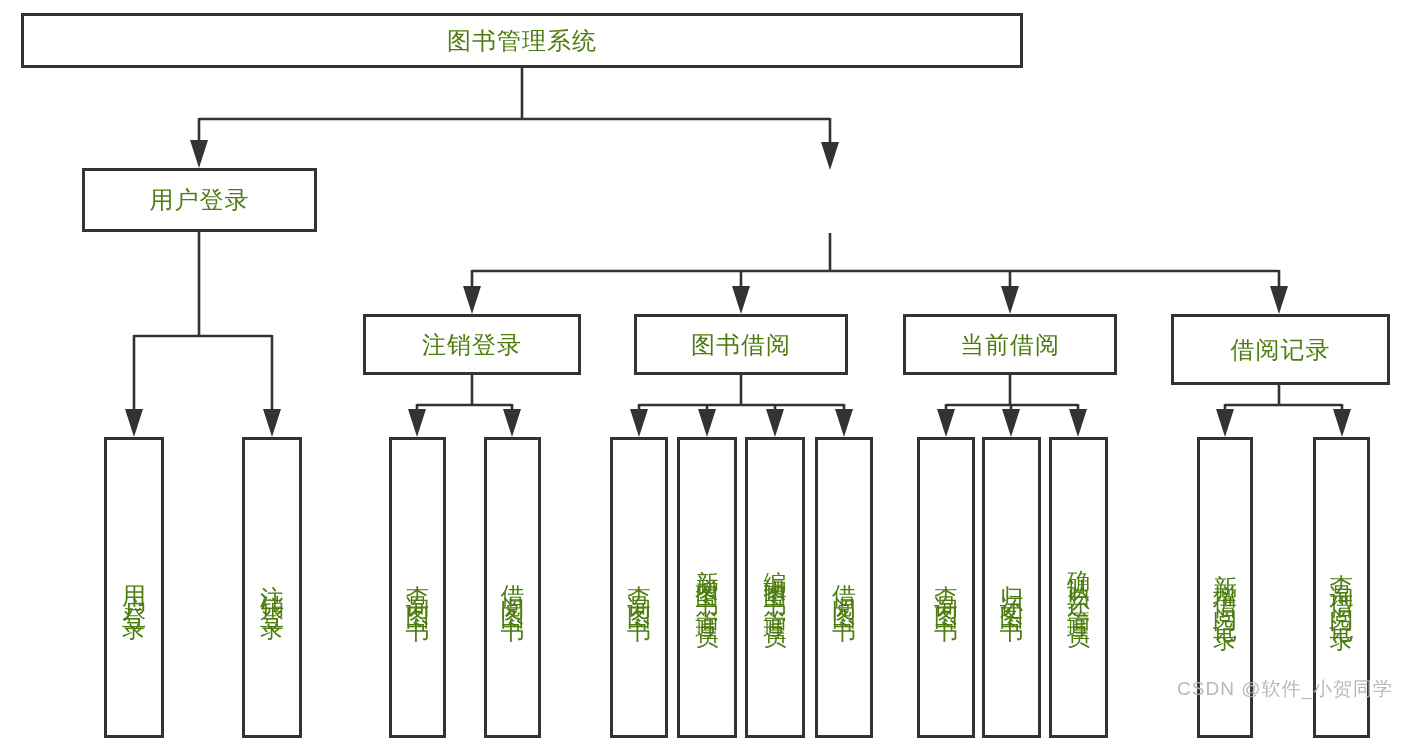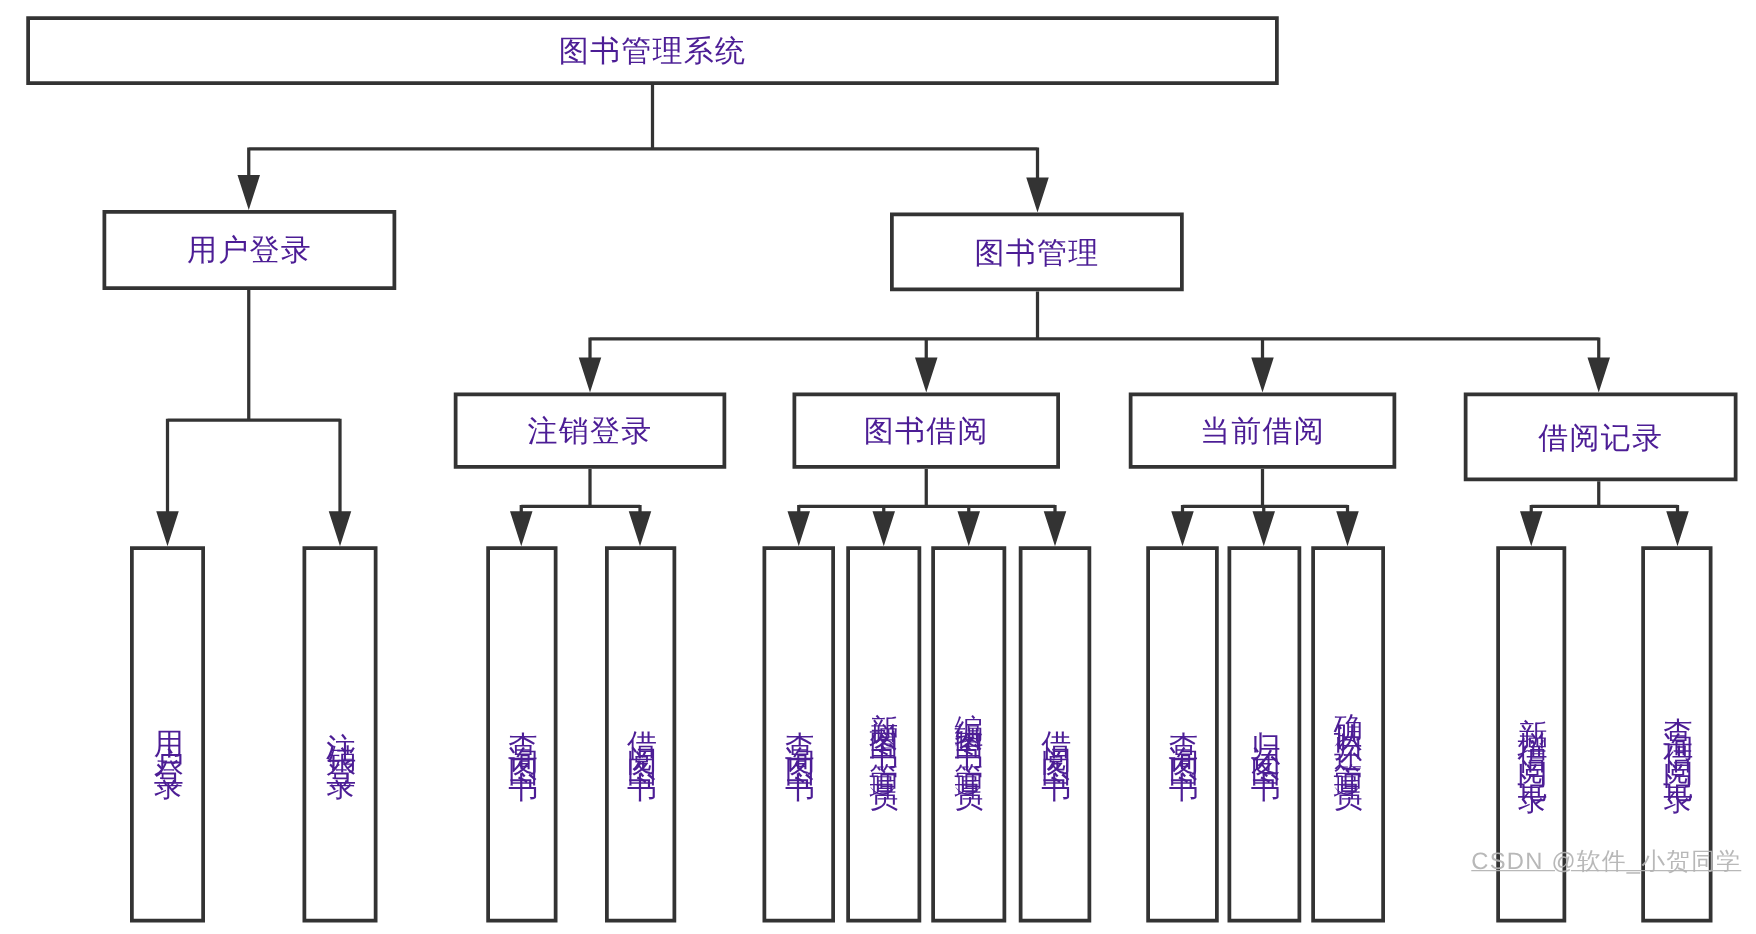--- a/index.html
+++ b/index.html
@@ -32,21 +32,21 @@
   }
   .box {
     position: absolute;
     box-sizing: border-box;
     background: #ffffff;
     border: 3px solid #333333;
     display: flex;
     align-items: center;
     justify-content: center;
     z-index: 2;
-    color: #4c1d95;
+    color: #4d7c0f;
   }
   .box .label {
     font-size: 24px;
     letter-spacing: 1px;
     white-space: nowrap;
   }
   .leaf {
     top: 437px;
     height: 301px;
   }
@@ -64,21 +64,20 @@
   }
   .watermark {
     position: absolute;
     top: 676px;
     right: 12px;
     z-index: 5;
     font-size: 19px;
     color: rgba(178, 178, 178, 0.92);
     letter-spacing: 1px;
     white-space: nowrap;
-    text-decoration: underline;
   }
 </style>
 </head>
 <body>
 
 <div class="canvas">
 
   <svg class="connectors" width="1405" height="747" viewBox="0 0 1405 747">
 
     <path class="line" d="M522,68 V119 M199,119 H830 M199,118 V143 M830,118 V143"></path>
@@ -102,23 +101,20 @@
     <path class="line" d="M1279,375 V405 M1225,405 H1342 M1225,404 V412 M1342,404 V412"></path>
     <path class="arrow" d="M1225,437 l-9,-28 h18 z M1342,437 l-9,-28 h18 z"></path>
   </svg>
 
   <div class="box root" style="left:21px;top:13px;width:1002px;height:55px">
     <span class="label">图书管理系统</span>
   </div>
 
   <div class="box l2" style="left:82px;top:168px;width:235px;height:64px">
     <span class="label">用户登录</span>
-  </div>
-  <div class="box l2" style="left:712px;top:170px;width:235px;height:63px">
-    <span class="label">图书管理</span>
   </div>
 
   <div class="box l3" style="left:363px;top:314px;width:218px;height:61px">
     <span class="label">注销登录</span>
   </div>
   <div class="box l3" style="left:634px;top:314px;width:214px;height:61px">
     <span class="label">图书借阅</span>
   </div>
   <div class="box l3" style="left:903px;top:314px;width:214px;height:61px">
     <span class="label">当前借阅</span>

